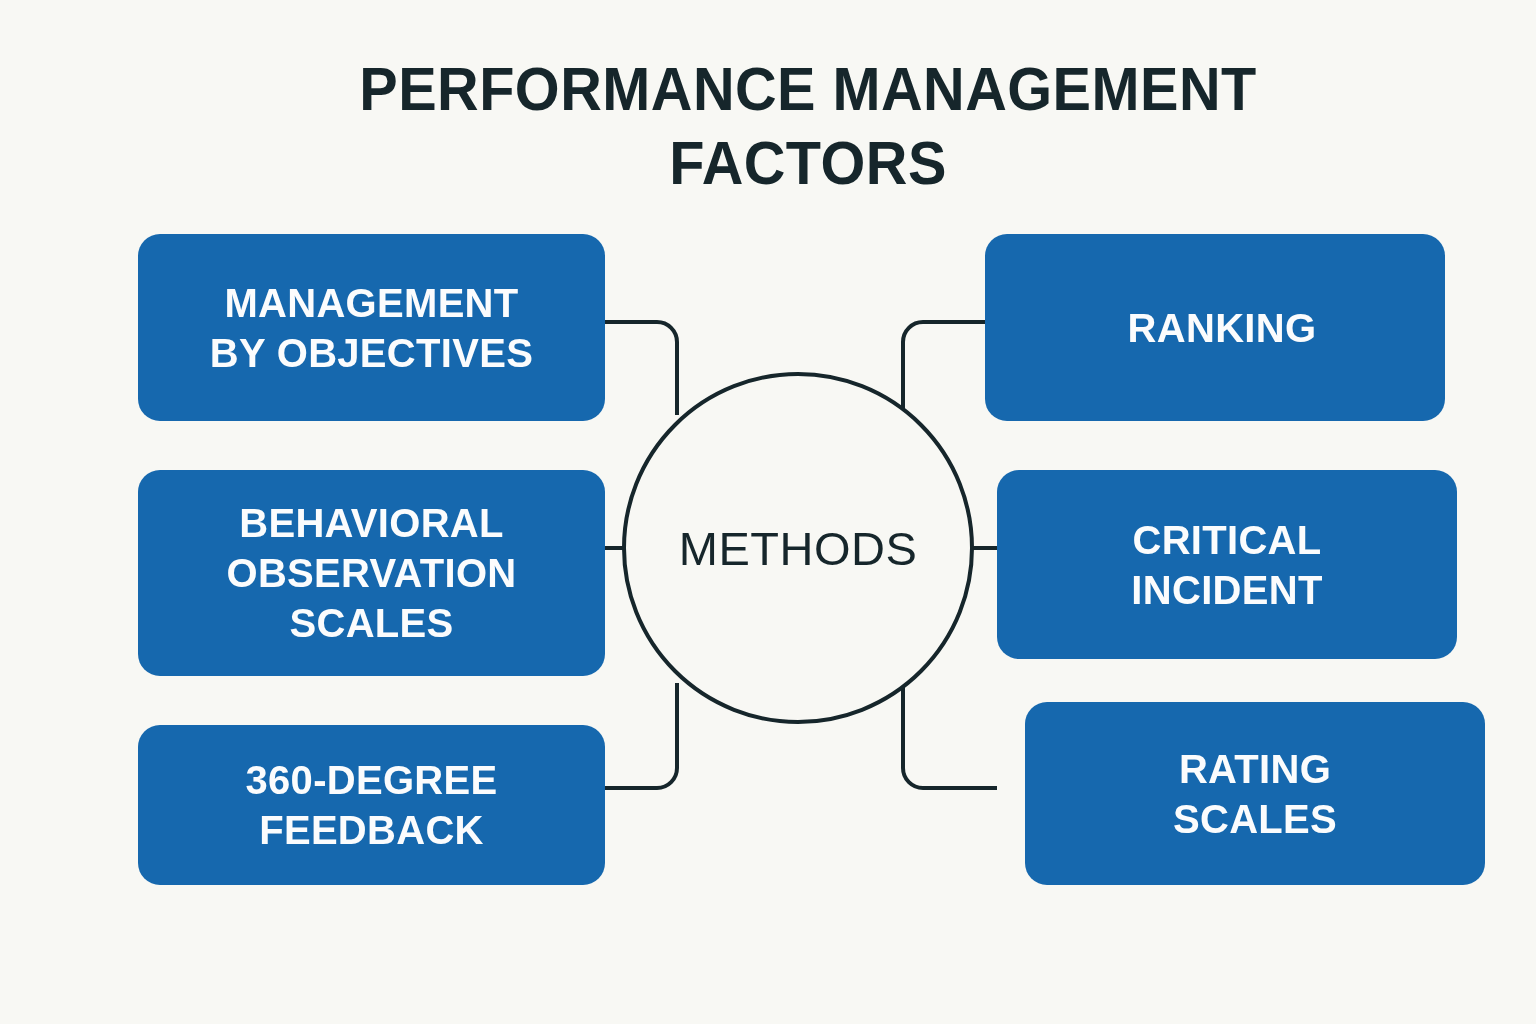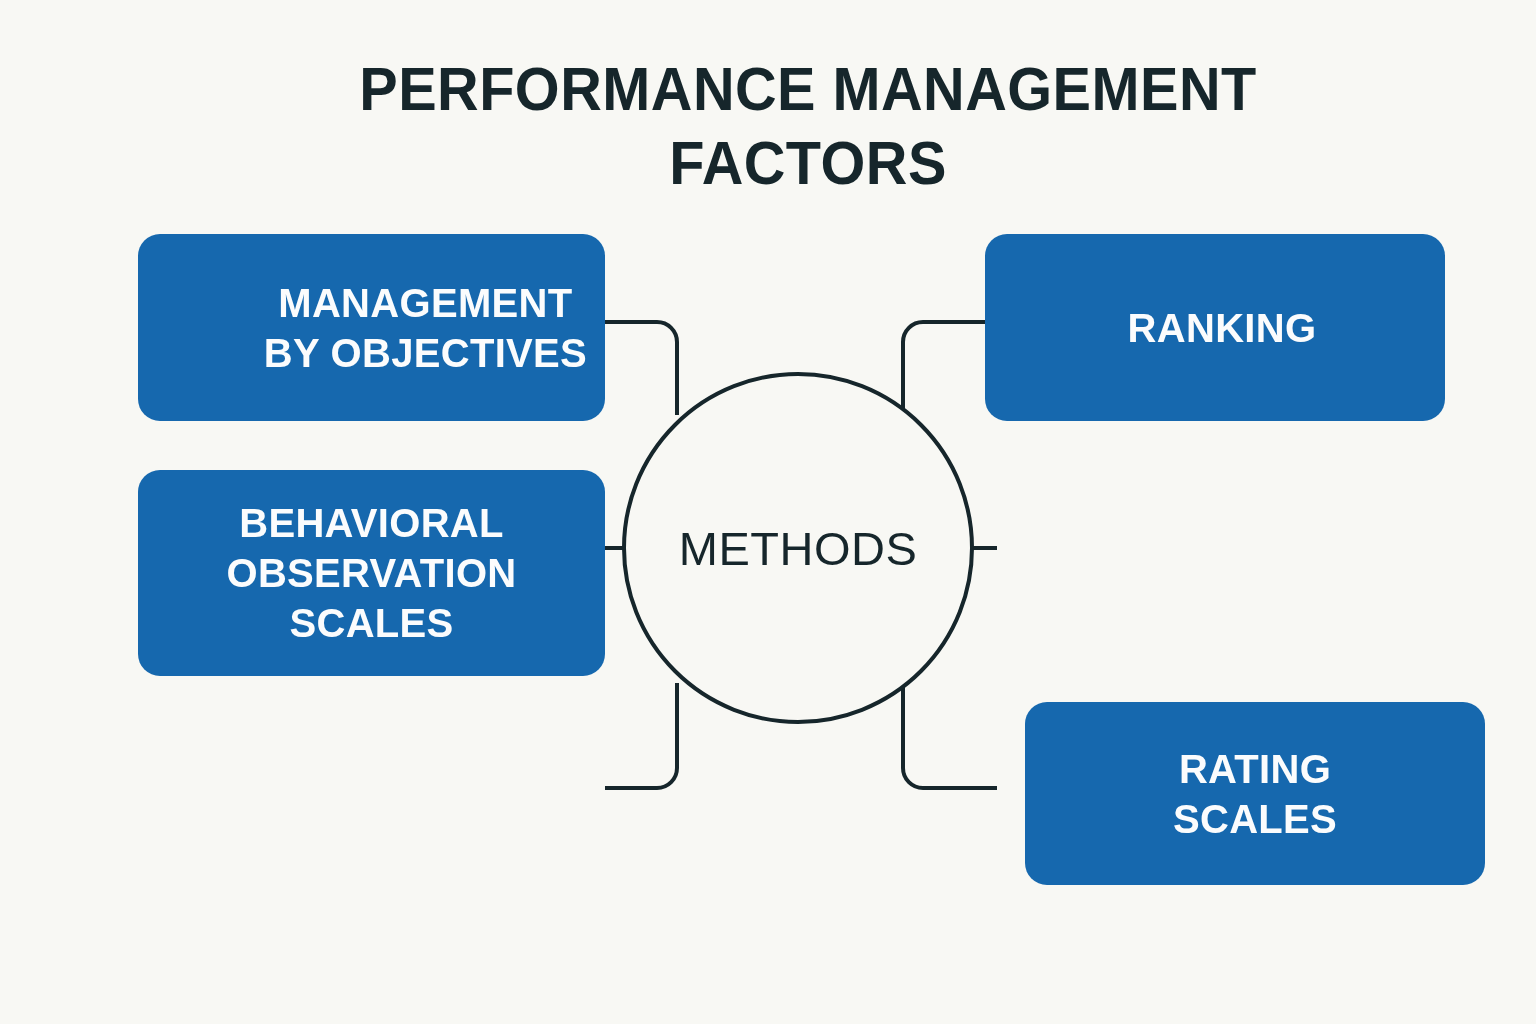--- a/index.html
+++ b/index.html
@@ -98,21 +98,21 @@
     font-family: "Liberation Sans", sans-serif;
     font-weight: bold;
     font-size: 40px;
     line-height: 50px;
     text-align: center;
     letter-spacing: 0.3px;
     white-space: pre-line;
   }
 
   
-  #box-mbo      { left: 98px;  top: 234px; width: 467px; height: 187px; justify-content: flex-end; }
+  #box-mbo      { left: 98px;  top: 234px; width: 467px; height: 187px; }
   #box-bos      { left: 98px;  top: 470px; width: 467px; height: 206px; }
   #box-360      { left: 98px;  top: 725px; width: 467px; height: 160px; }
   
   #box-ranking  { left: 945px; top: 234px; width: 460px; height: 187px; padding-left: 32px; }
   #box-critical { left: 957px; top: 470px; width: 460px; height: 189px; }
   #box-rating   { left: 985px; top: 702px; width: 460px; height: 183px; }
 </style>
 </head>
 <body>
 
@@ -140,28 +140,36 @@
     <span class="method-label">MANAGEMENT
 BY OBJECTIVES</span>
   </div>
 
   <div class="method-box" id="box-bos">
     <span class="method-label">BEHAVIORAL
 OBSERVATION
 SCALES</span>
   </div>
 
+  <div class="method-box" id="box-360">
+    <span class="method-label">360-DEGREE
+FEEDBACK</span>
+  </div>
 
   <div id="hub">
     <span id="hub-label">METHODS</span>
   </div>
 
   <div class="method-box" id="box-ranking">
     <span class="method-label">RANKING</span>
   </div>
 
+  <div class="method-box" id="box-critical">
+    <span class="method-label">CRITICAL
+INCIDENT</span>
+  </div>
 
   <div class="method-box" id="box-rating">
     <span class="method-label">RATING
 SCALES</span>
   </div>
 
 </div>
 
 </body></html>

